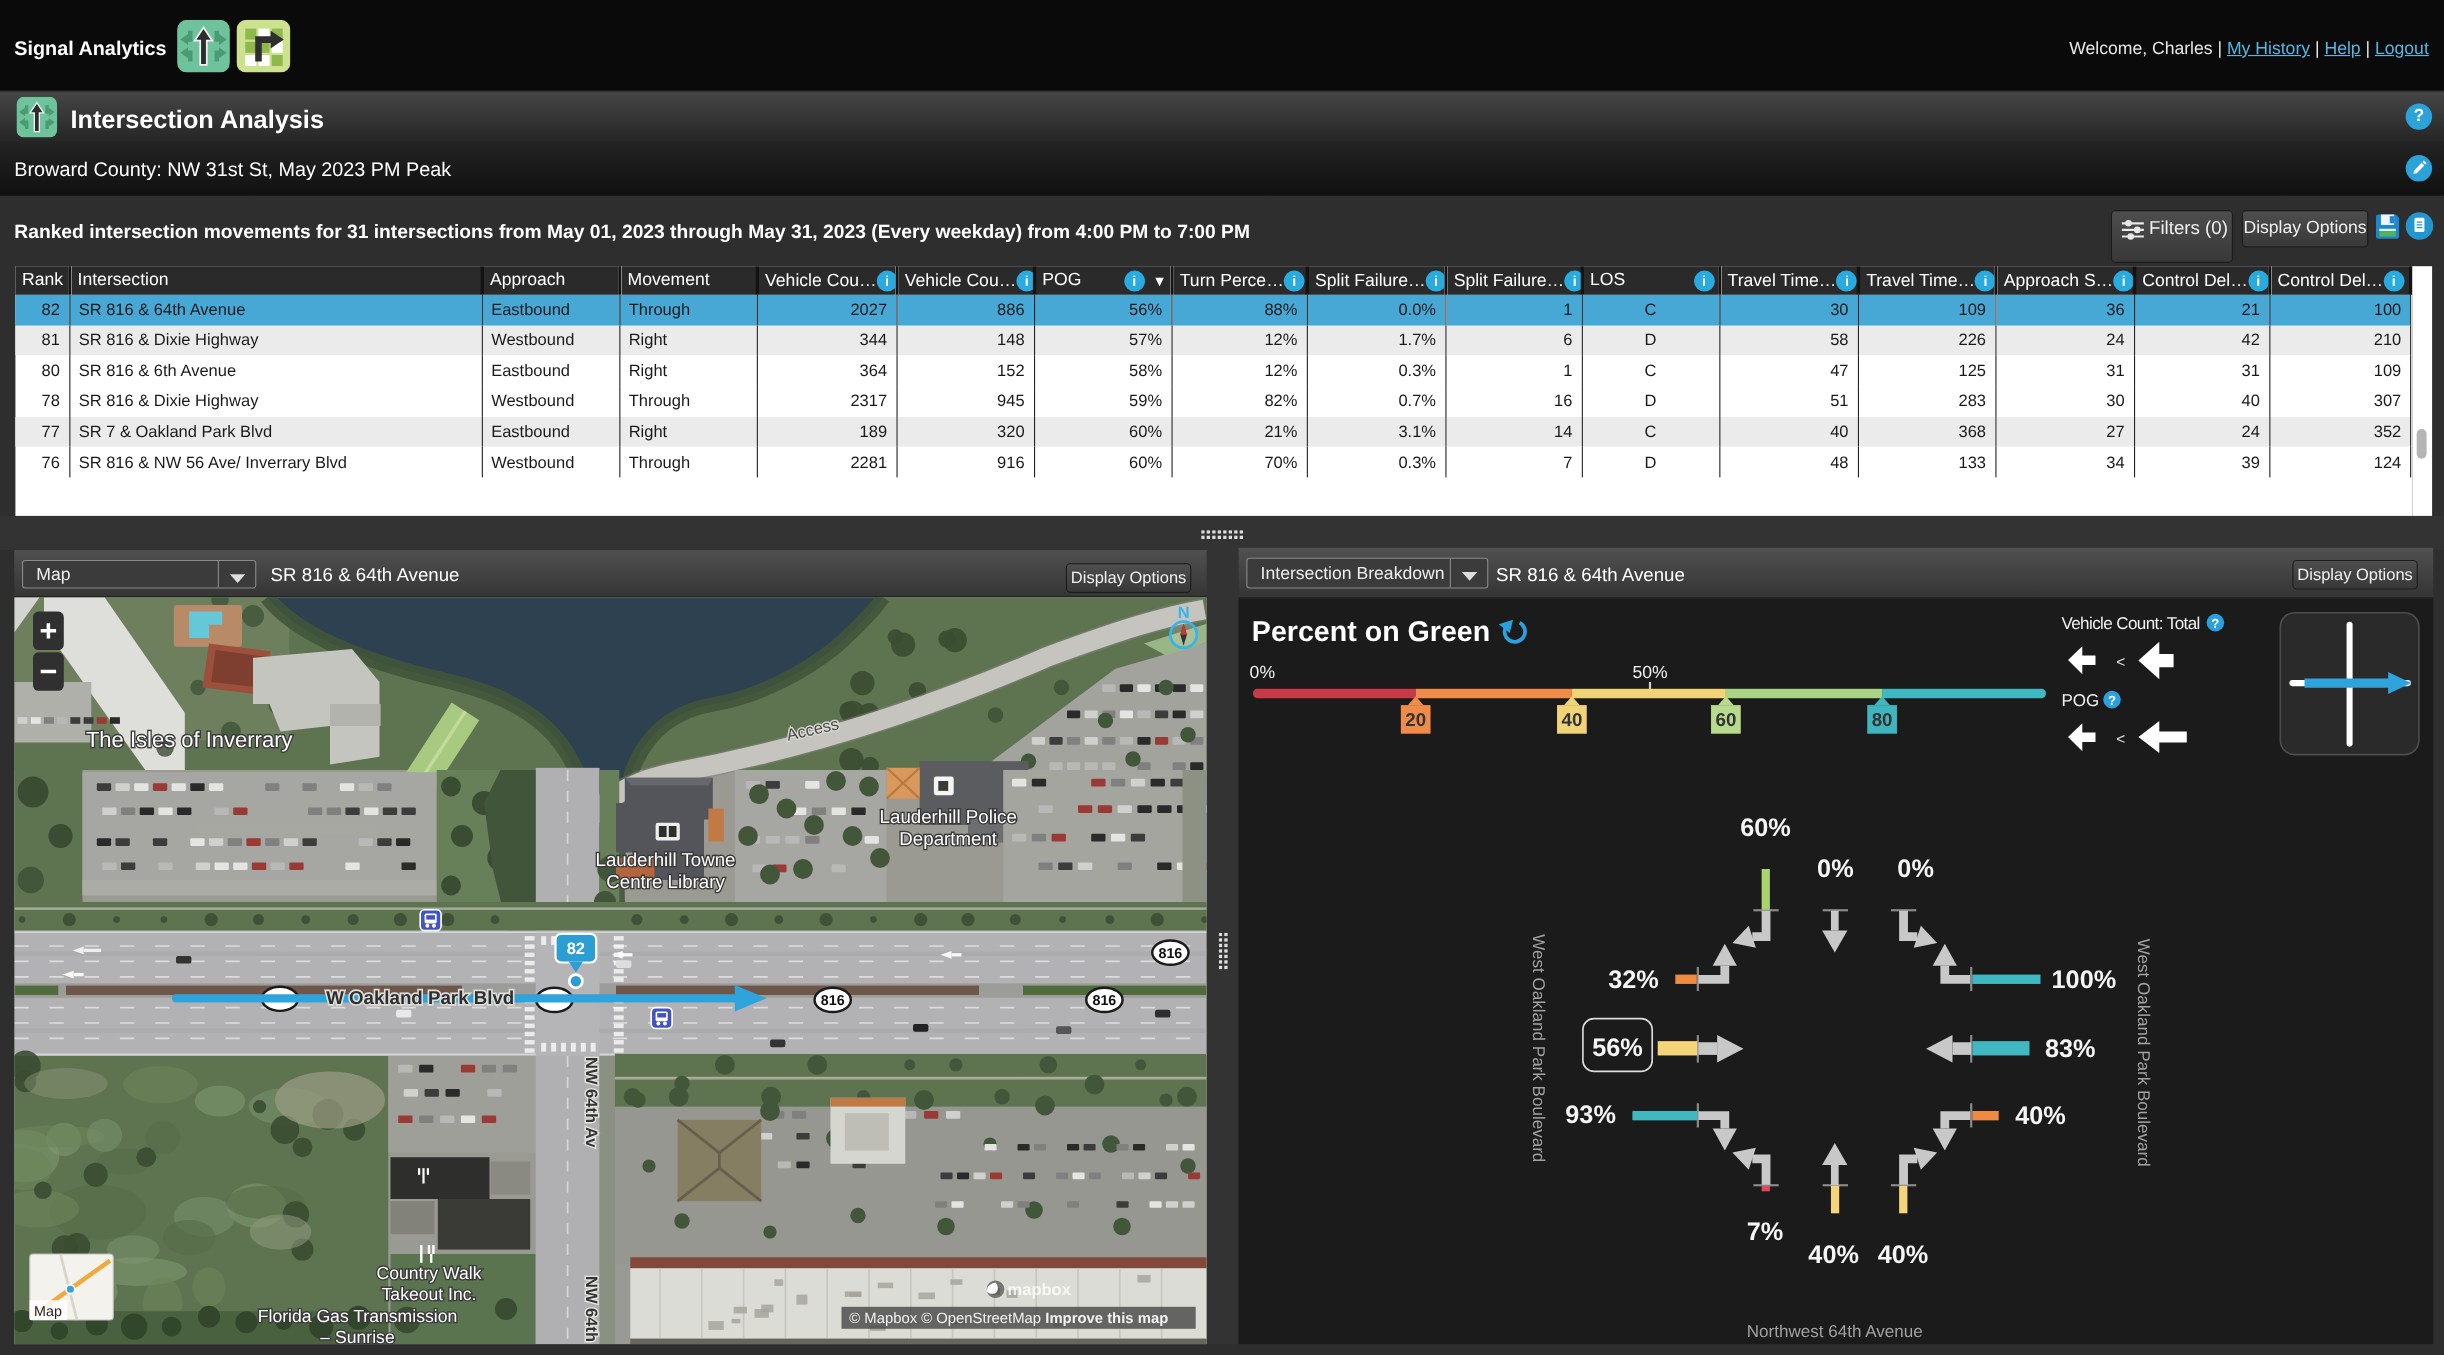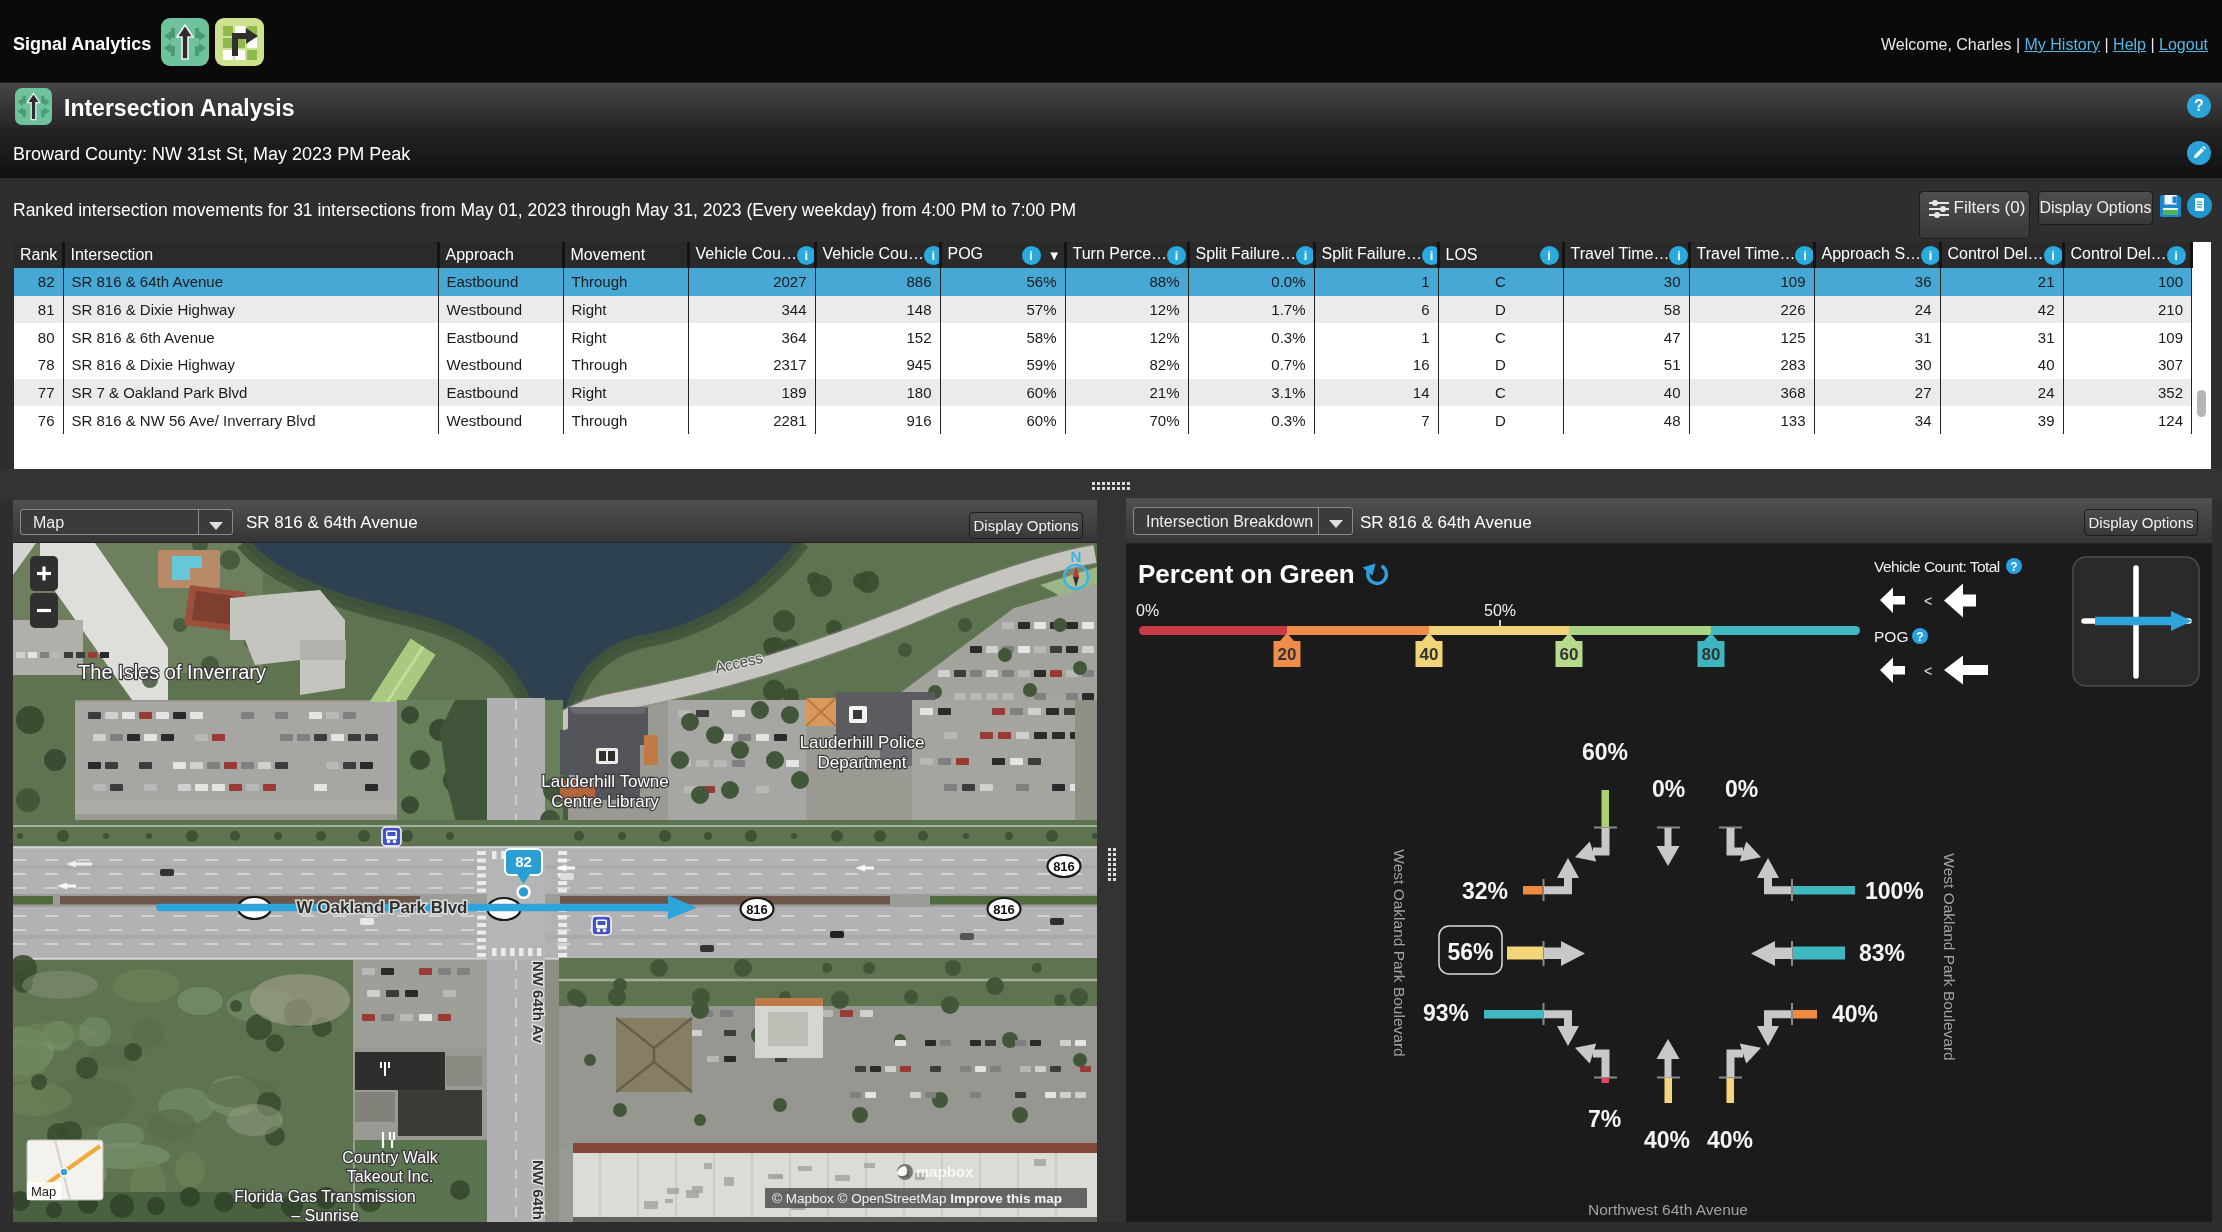--- a/index.html
+++ b/index.html
@@ -7,21 +7,21 @@
 
 #topbar{left:0;top:0;width:2222px;height:82px;background:#0a0a0a}
 #topbar .title{left:13px;top:34px;font-size:18px;font-weight:bold;color:#fff}
 #userlinks{right:14px;top:36px;font-size:16px;color:#e8e8e8}
 #userlinks a{color:#55b8e4;text-decoration:underline}
 #bar2{left:0;top:82px;width:2222px;height:46px;background:linear-gradient(#464646,#262626);border-top:1px solid #1a1a1a}
 #bar2 .t{left:64px;top:12px;font-size:23px;font-weight:bold;color:#fff}
 #bar3{left:0;top:128px;width:2222px;height:50px;background:linear-gradient(#242424,#101010)}
 #bar3 .t{left:13px;top:16px;font-size:18px;font-weight:normal;color:#fff}
 #bar4{left:0;top:178px;width:2222px;height:64px;background:#2e2e2e}
-#bar4 .t{left:13px;top:22px;font-size:18px;font-weight:normal;color:#fff}
+#bar4 .t{left:13px;top:22px;font-size:18px;font-weight:bold;color:#fff}
 .qcirc{width:24px;height:24px;border-radius:50%;background:#2ba3d8;color:#fff;font-weight:bold;font-size:16px;text-align:center;line-height:24px}
 .gbtn{background:linear-gradient(#4e4e4e,#383838);border:1px solid #1c1c1c;border-radius:4px;color:#f0f0f0;font-size:17px;text-align:center;white-space:nowrap}
 .gbtn.sm{font-size:15px}
 
 #tbl{left:14px;top:242px;width:2179px;height:227px;background:#fff;font-size:15px}
 #tbl table{border-collapse:collapse;width:100%;table-layout:fixed}
 #tbl th{background:#2a2a2a;color:#fff;font-weight:normal;font-size:16px;text-align:left;height:26px;padding:0 6px;border-right:3px solid #131313;overflow:hidden;white-space:nowrap;padding:0 3px 0 6px}
 #tbl td{height:27.7px;padding:0 8px;border-right:1px solid #222;overflow:hidden;white-space:nowrap;color:#1a1a1a}
 #tbl tr.odd td{background:#ebebeb}
 #tbl tr.sel td{background:#47a8d6}
@@ -260,21 +260,21 @@
           <td class="num">30</td>
           <td class="num">40</td>
           <td class="num">307</td>
         </tr>
     <tr class="odd">
           <td class="num">77</td>
           <td>SR 7 &amp; Oakland Park Blvd</td>
           <td>Eastbound</td>
           <td>Right</td>
           <td class="num">189</td>
-          <td class="num">180</td>
+          <td class="num">320</td>
           <td class="num">60%</td>
           <td class="num">21%</td>
           <td class="num">3.1%</td>
           <td class="num">14</td>
           <td class="ctr">C</td>
           <td class="num">40</td>
           <td class="num">368</td>
           <td class="num">27</td>
           <td class="num">24</td>
           <td class="num">352</td>

